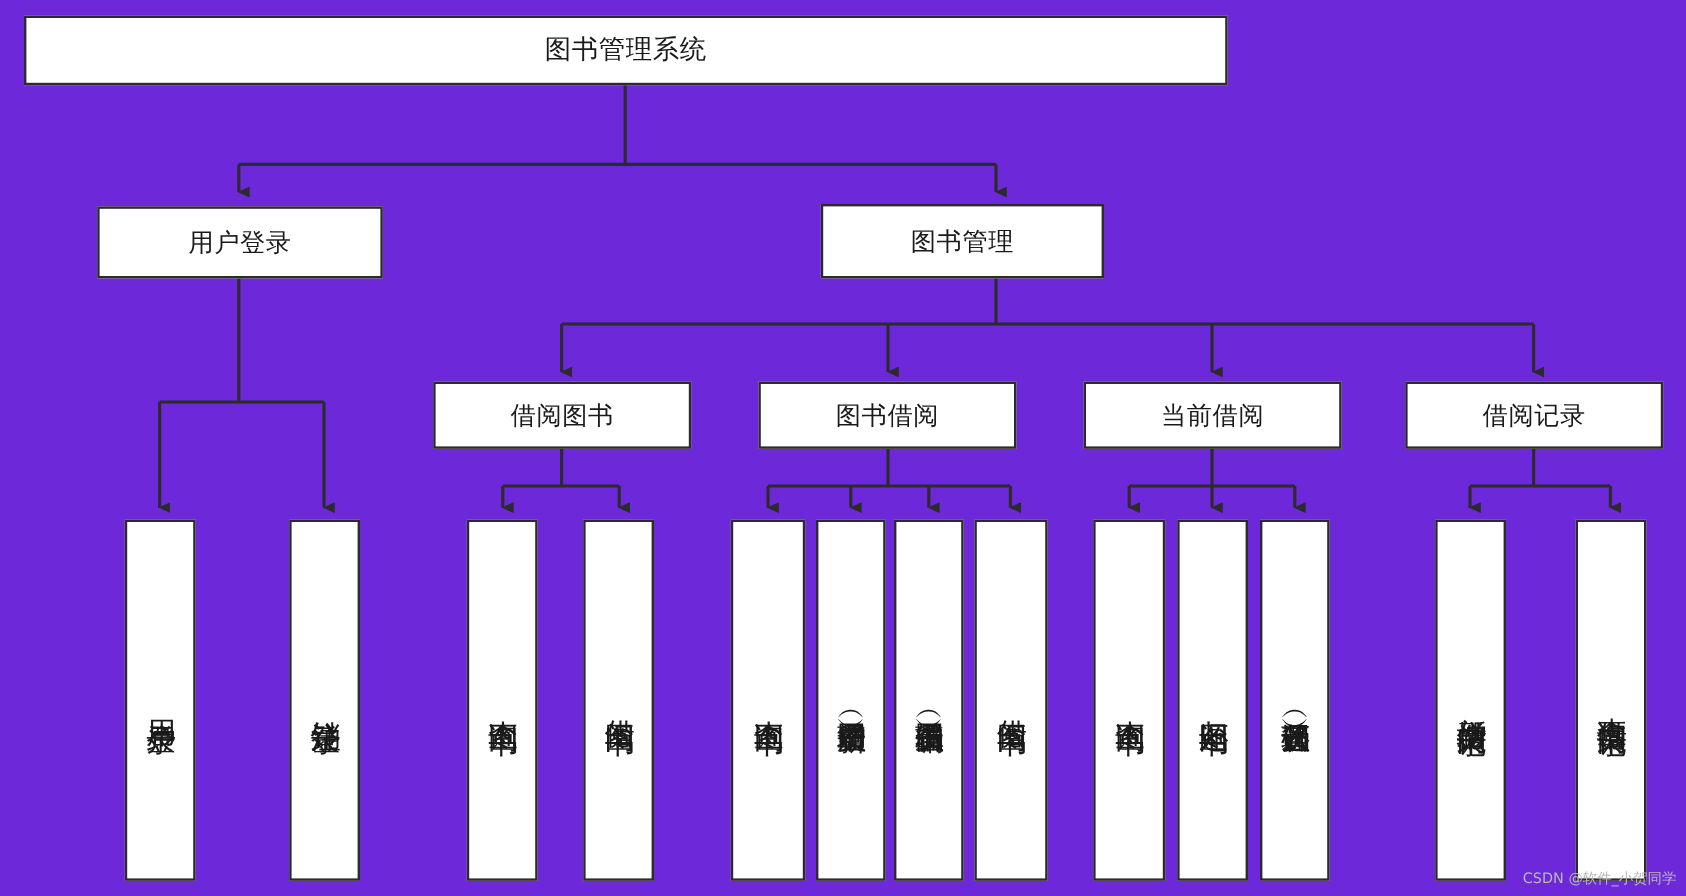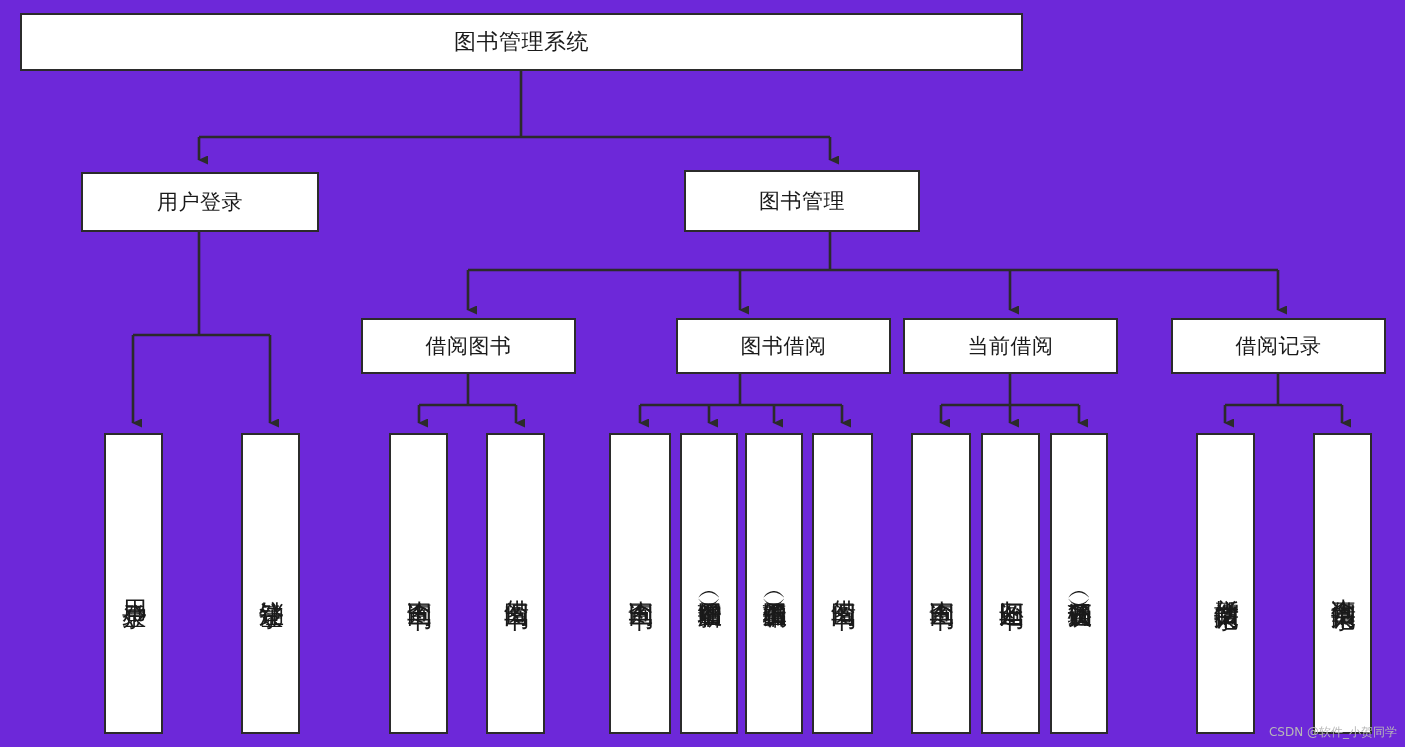--- a/index.html
+++ b/index.html
@@ -136,21 +136,21 @@
   <div class="node h" style="left:81px; top:172px; width:238px; height:60px;">
     <span class="node-label">用户登录</span>
   </div>
   <div class="node h" style="left:684px; top:170px; width:236px; height:62px;">
     <span class="node-label">图书管理</span>
   </div>
 
   <div class="node h" style="left:361px; top:318px; width:215px; height:56px;">
     <span class="node-label">借阅图书</span>
   </div>
-  <div class="node h" style="left:632px; top:318px; width:215px; height:56px;margin-left:44px;">
+  <div class="node h" style="left:632px; top:318px; width:215px; height:56px;">
     <span class="node-label">图书借阅</span>
   </div>
   <div class="node h" style="left:1171px; top:318px; width:215px; height:56px;">
     <span class="node-label">借阅记录</span>
   </div>
   <div class="node h" style="left:903px; top:318px; width:215px; height:56px;">
     <span class="node-label">当前借阅</span>
   </div>
 
   <div class="node v" style="left:104px; top:433px; width:59px; height:301px;">

